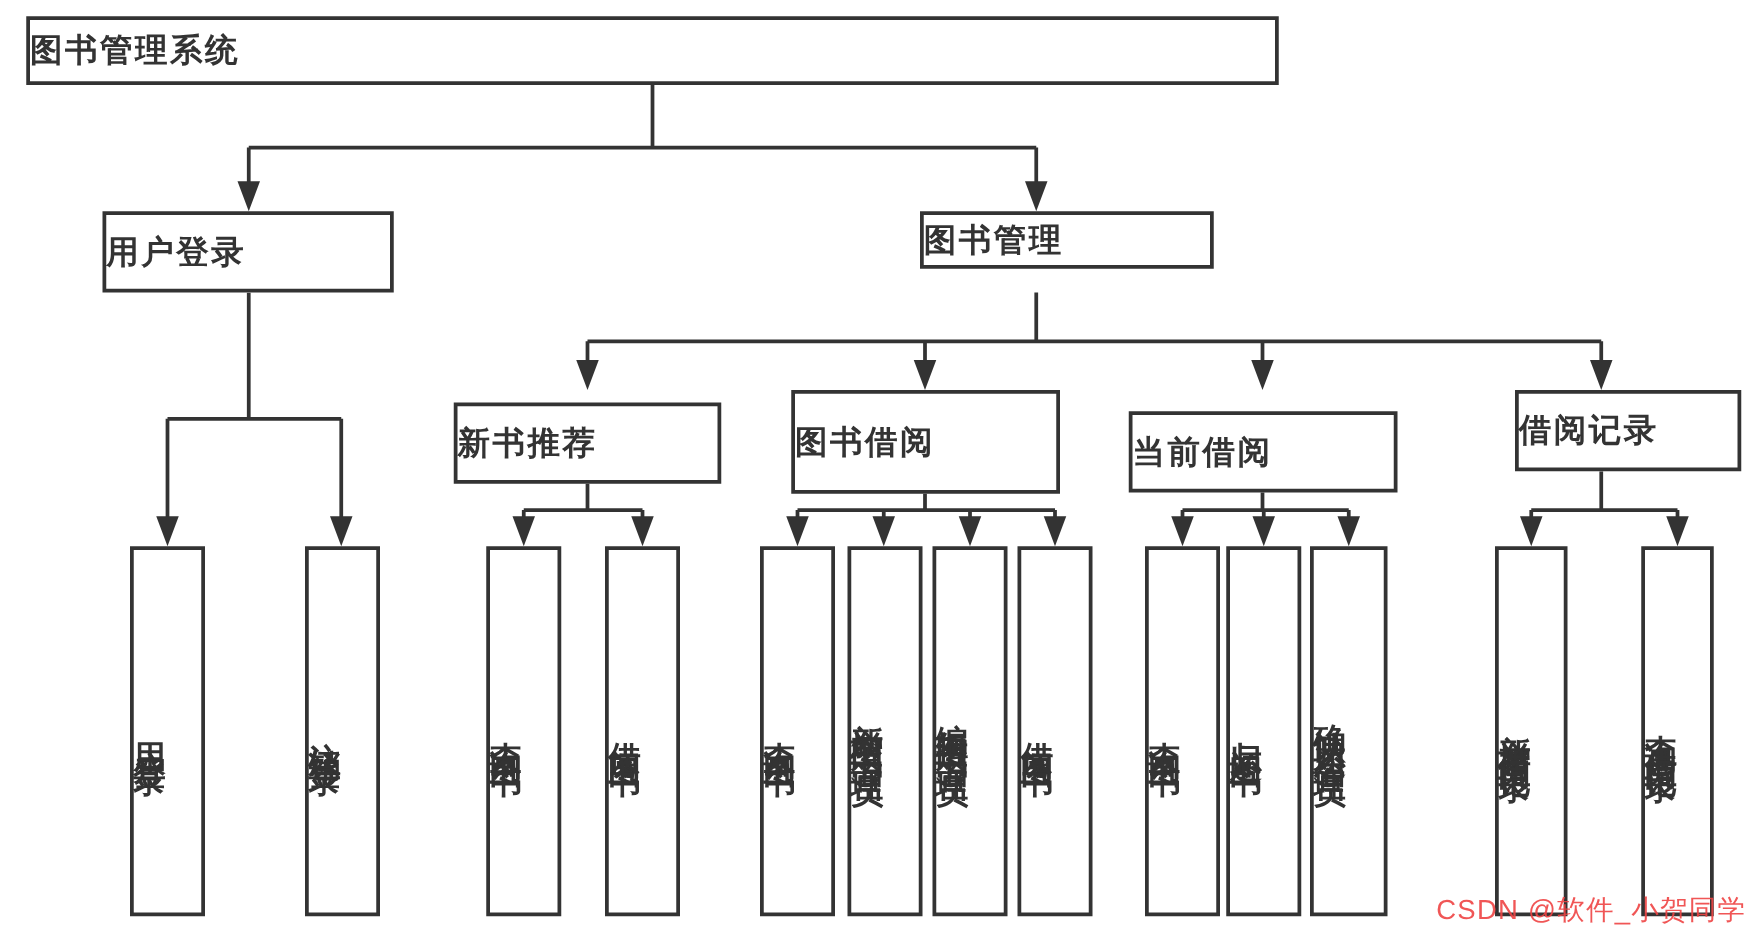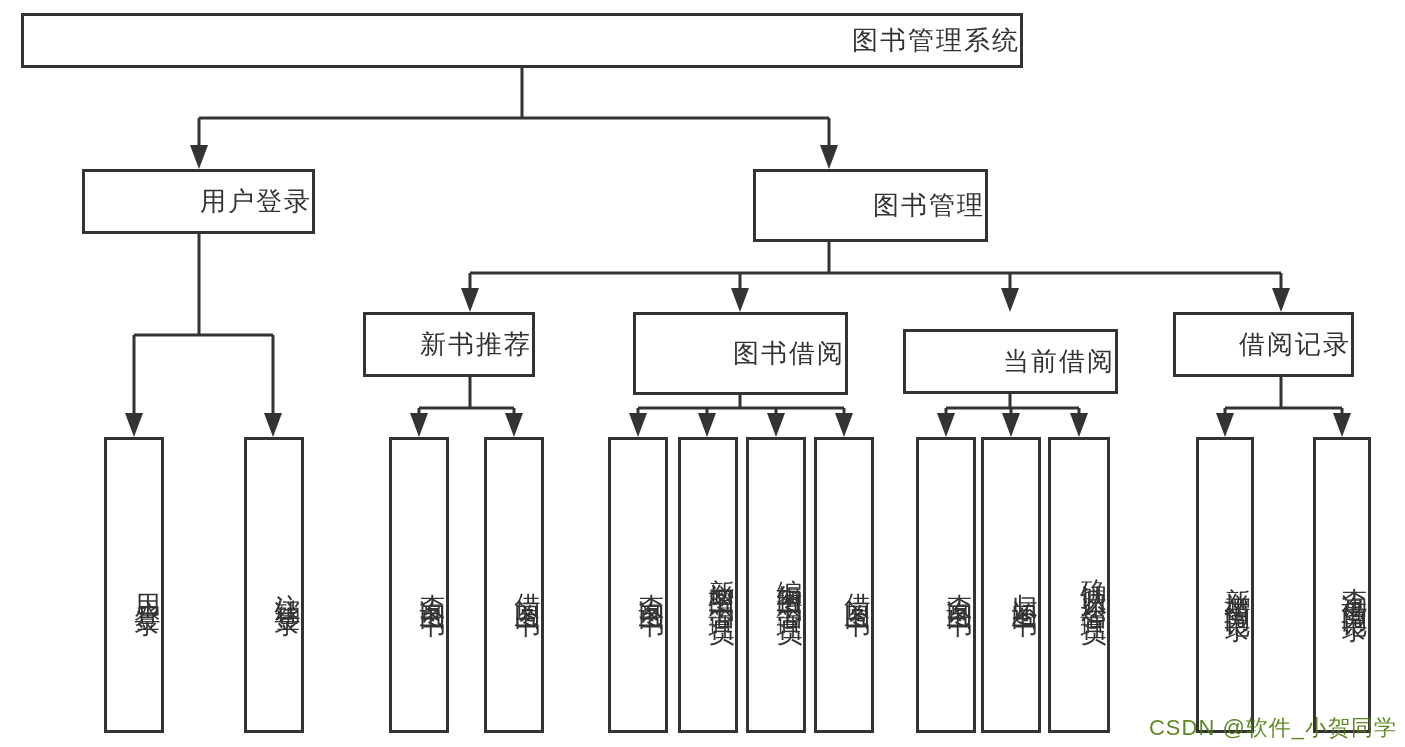--- a/index.html
+++ b/index.html
@@ -22,66 +22,67 @@
     width: 1405px;
     height: 747px;
   }
   .node {
     position: absolute;
     box-sizing: border-box;
     border: 3px solid #333333;
     background: #ffffff;
     display: flex;
     align-items: center;
-    justify-content: flex-end;
+    justify-content: flex-start;
     color: #333333;
+    font-weight: bold;
   }
   .hnode .label {
     font-size: 26px;
     letter-spacing: 2px;
     white-space: nowrap;
   }
   .leaf .label {
     writing-mode: vertical-rl;
     text-orientation: mixed;
     font-size: 26px;
     letter-spacing: 6px;
     line-height: 1;
   }
   
   .n-root  { left: 21px;  top: 13px;  width: 1002px; height: 55px; }
   
   .n-l2a   { left: 82px;  top: 169px; width: 233px; height: 65px; }
-  .n-l2b   { left: 753px; top: 169px; width: 235px; height: 73px; }
+  .n-l2b   { left: 736px; top: 169px; width: 235px; height: 46px; }
   
-  .n-l3a   { left: 363px;  top: 312px; width: 172px; height: 65px; }
+  .n-l3a   { left: 363px;  top: 322px; width: 214px; height: 65px; }
   .n-l3b   { left: 633px;  top: 312px; width: 215px; height: 83px; }
   .n-l3c   { left: 903px;  top: 312px; width: 215px; height: 65px; margin-top: 17px; }
-  .n-l3d   { left: 1173px; top: 312px; width: 181px; height: 65px; }
+  .n-l3d   { left: 1212px; top: 312px; width: 181px; height: 65px; }
   
   .leaf { top: 437px; height: 296px; }
   .n-f0  { left: 104px;  width: 60px; }
   .n-f1  { left: 244px;  width: 60px; }
   .n-f2  { left: 389px;  width: 60px; }
   .n-f3  { left: 484px;  width: 60px; }
   .n-f4  { left: 608px;  width: 60px; }
   .n-f5  { left: 678px;  width: 60px; }
   .n-f6  { left: 746px;  width: 60px; }
   .n-f7  { left: 814px;  width: 60px; }
   .n-f8  { left: 916px;  width: 60px; }
   .n-f9  { left: 981px;  width: 60px; }
   .n-f10 { left: 1048px; width: 62px; }
   .n-f11 { left: 1196px; width: 58px; }
   .n-f12 { left: 1313px; width: 58px; }
   #watermark {
     position: absolute;
     right: 8px;
     bottom: 4px;
     font-size: 22px;
-    color: #4d7c0f;
+    color: #ef4444;
     letter-spacing: 1px;
     opacity: 0.9;
     white-space: nowrap;
     z-index: 5;
   }
 </style>
 </head>
 <body>
 
 <div id="canvas">

